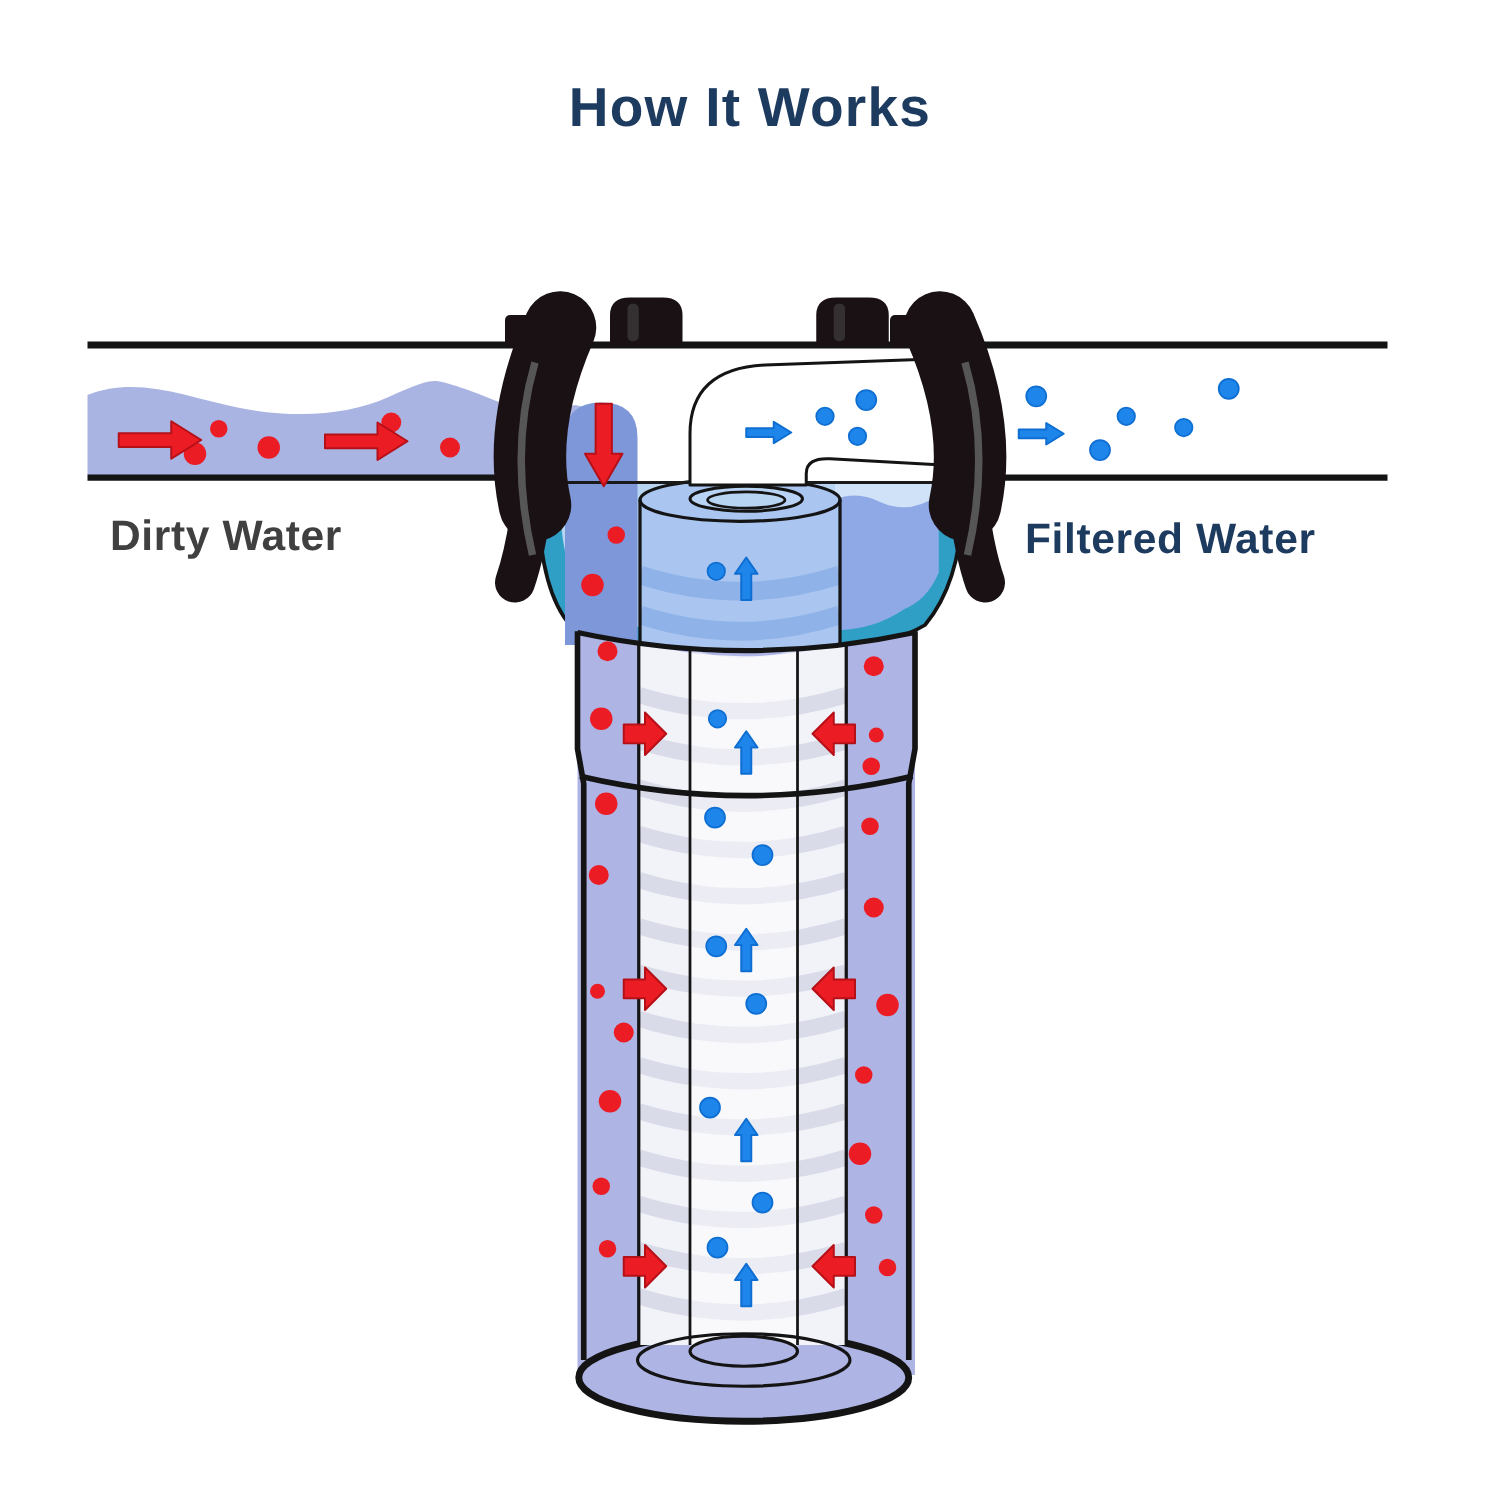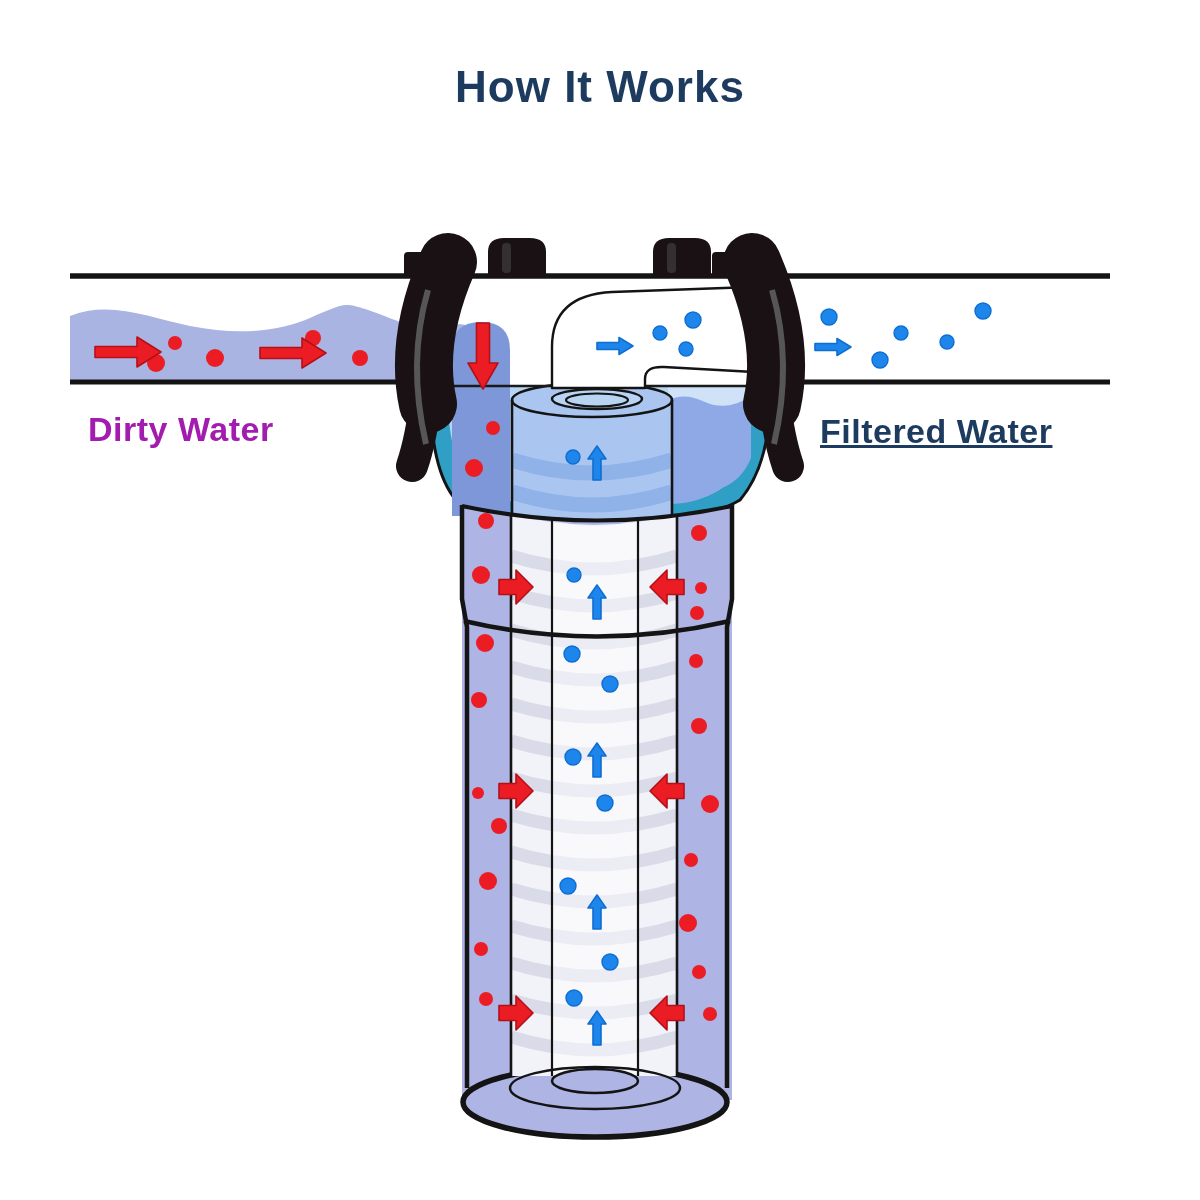--- a/index.html
+++ b/index.html
@@ -183,15 +183,15 @@
       <path d="M 488 277 L 488 252 Q 488 238 504 238 L 530 238 Q 546 238 546 252 L 546 277 Z" fill="#1a1114"></path>
       <rect x="502" y="243" width="9" height="30" rx="4" fill="#4a4a4a" opacity="0.55"></rect>
     </g>
     <g>
       <path d="M 653 277 L 653 252 Q 653 238 669 238 L 695 238 Q 711 238 711 252 L 711 277 Z" fill="#1a1114"></path>
       <rect x="667" y="243" width="9" height="30" rx="4" fill="#4a4a4a" opacity="0.55"></rect>
     </g>
   </svg>
 
   <div class="title" style="color: rgb(29, 58, 95);">How It Works</div>
-  <div class="label dirty" style="color: #a21caf;">Dirty Water</div>
-  <div class="label filtered" style="color: rgb(29, 58, 95); text-decoration: underline;">Filtered Water</div>
+  <div class="label dirty" style="color: #404040;">Dirty Water</div>
+  <div class="label filtered" style="color: rgb(29, 58, 95);">Filtered Water</div>
 </div>
 
 </body></html>

